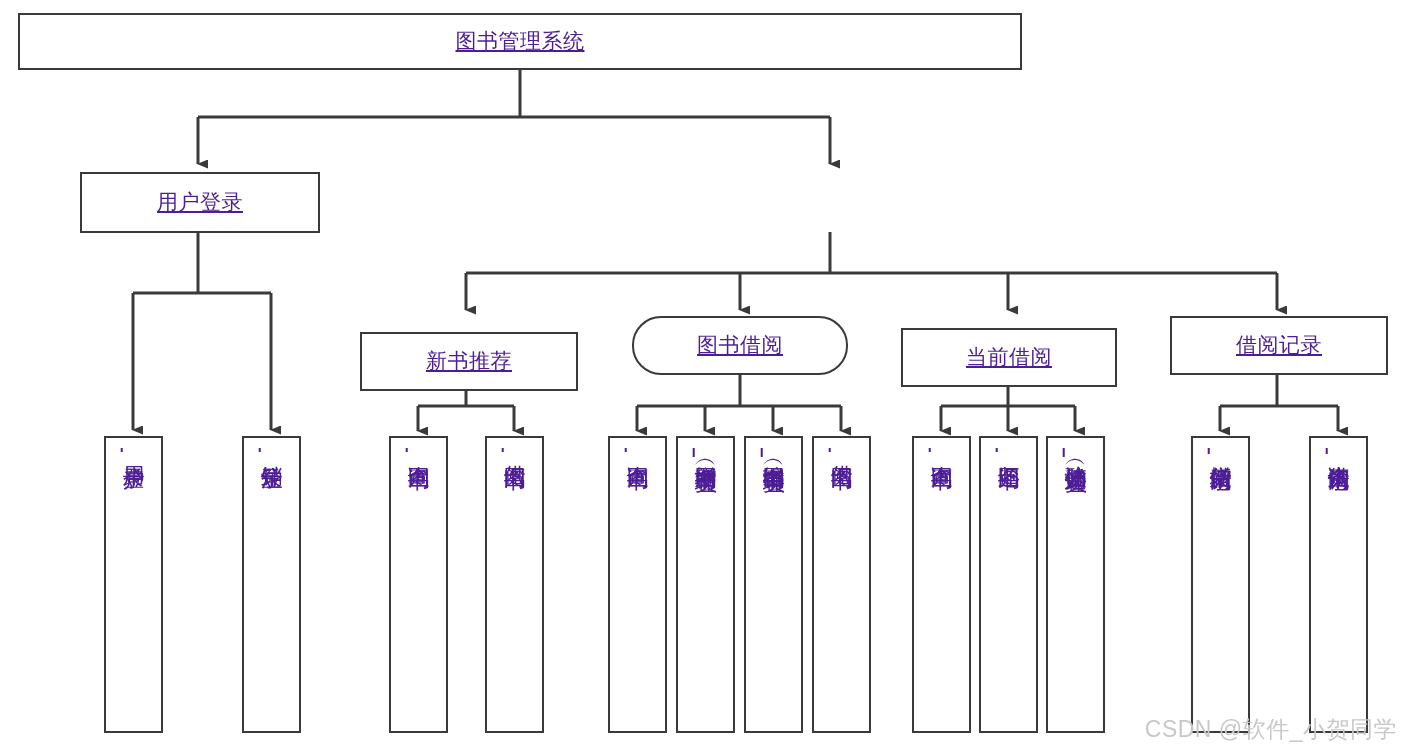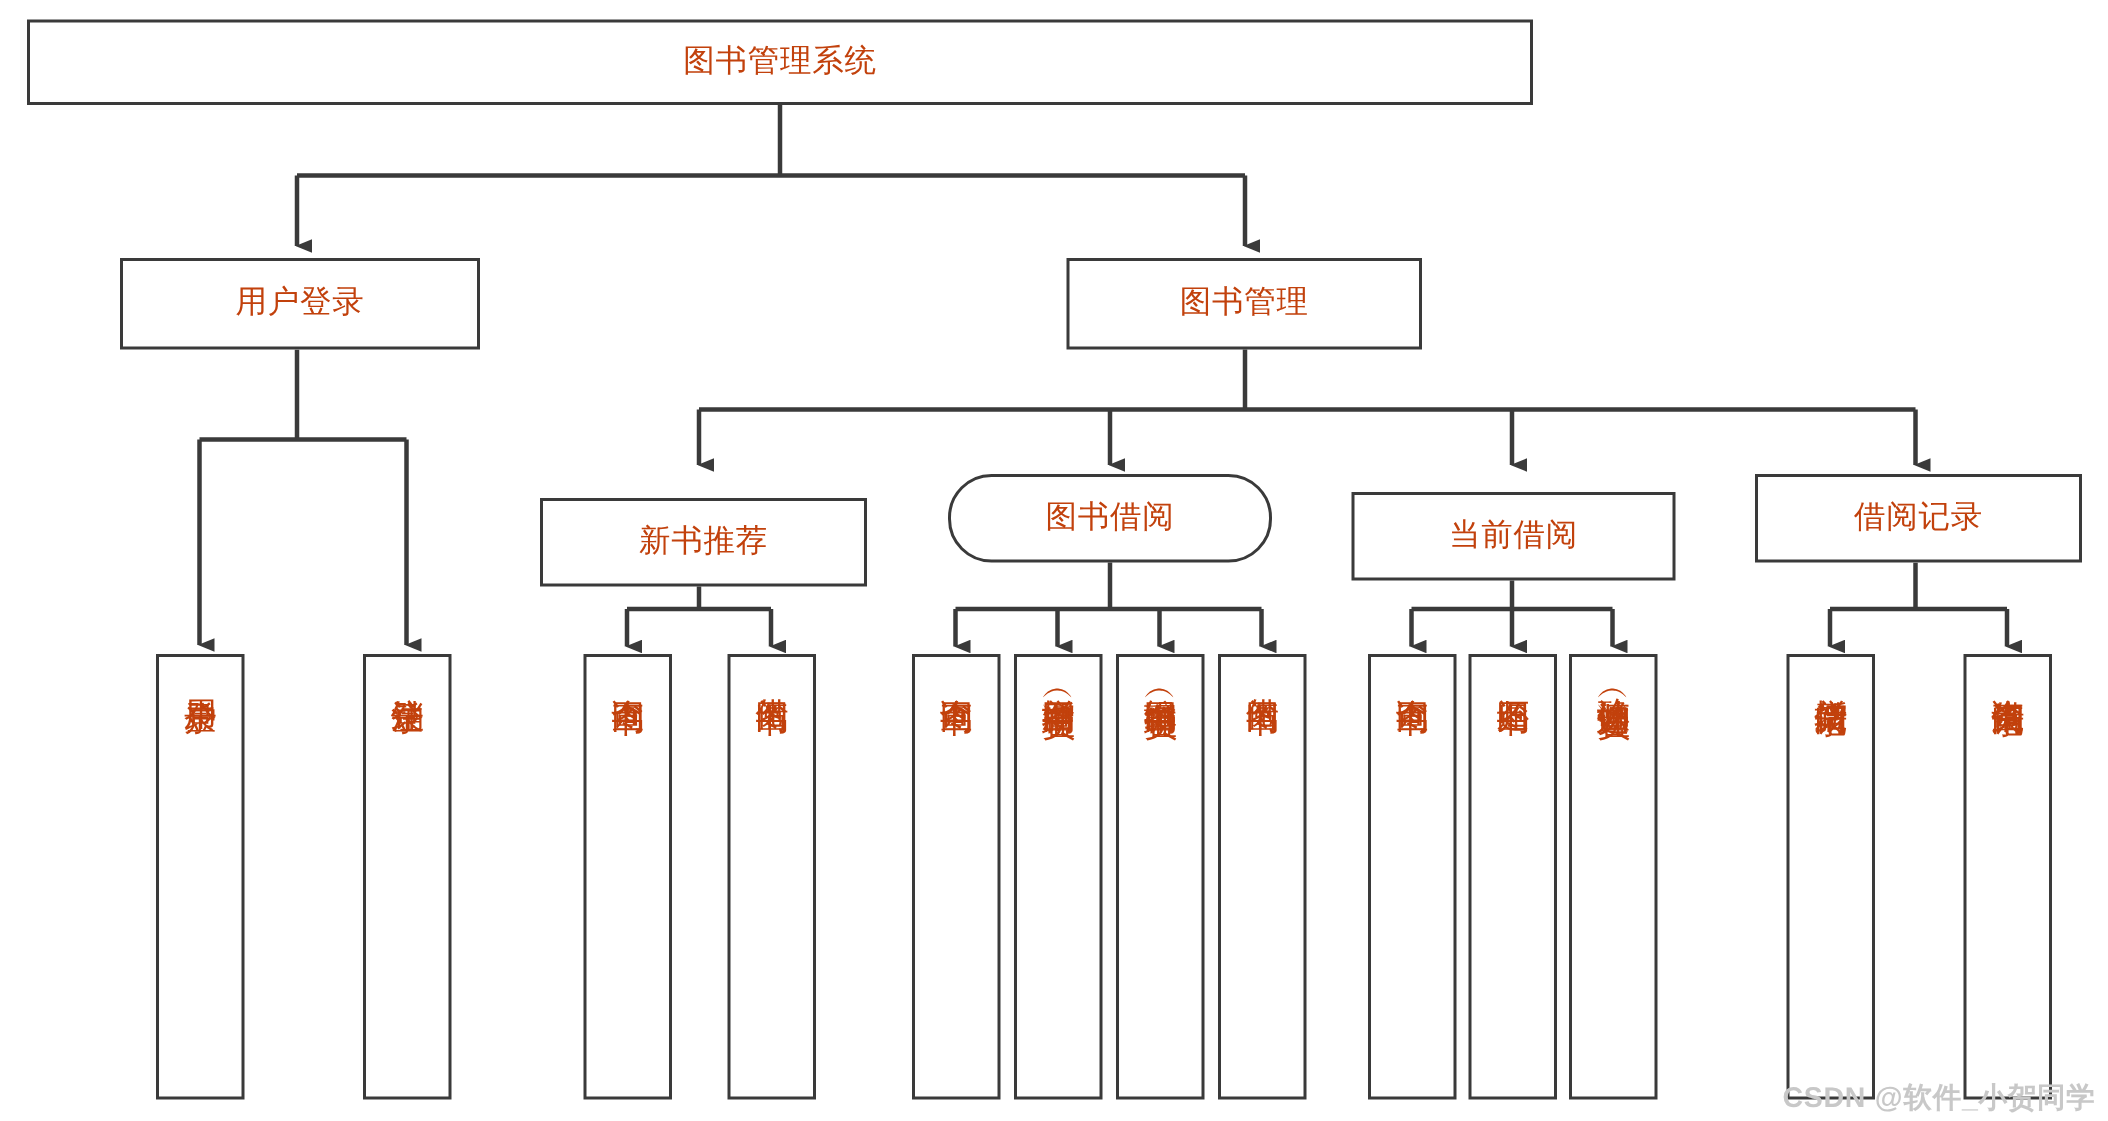--- a/index.html
+++ b/index.html
@@ -34,22 +34,23 @@
     display: flex;
     align-items: center;
     justify-content: center;
     color: #4a4a4a;
     z-index: 2;
   }
   .node-label {
     display: block;
     text-align: left;
     line-height: 1.18;
-    color: #c2410c;
+    color: #4c1d95;
     letter-spacing: 0.5px;
+    text-decoration: underline;
   }
   .node.horizontal .node-label {
     font-size: 21px;
     white-space: nowrap;
   }
   .node.vertical {
     align-items: flex-start;
     padding-top: 10px;
   }
   .node.vertical .node-label {
@@ -57,27 +58,26 @@
     text-orientation: upright;
     font-size: 22px;
     line-height: 1.02;
     letter-spacing: 1px;
     max-height: 100%;
   }
   #watermark {
     position: absolute;
     right: 8px;
     bottom: 2px;
-    font-size: 19px;
+    font-size: 23px;
     color: #c8c8c8;
     z-index: 5;
     white-space: nowrap;
     letter-spacing: 0.5px;
     pointer-events: none;
-    font-weight: bold;
   }
 </style>
 </head>
 <body>
 
 <div id="diagram-root">
 
   <svg id="edge-layer" viewBox="0 0 1405 747" width="1405" height="747" xmlns="http://www.w3.org/2000/svg">
     <defs>
       <marker id="arrow" markerWidth="9" markerHeight="11" refX="4.5" refY="10" orient="auto" markerUnits="userSpaceOnUse">
@@ -131,23 +131,20 @@
   </svg>
 
   <div class="node horizontal" style="left:18px; top:13px; width:1004px; height:57px;">
     <span class="node-label">图书管理系统</span>
   </div>
 
   <div class="node horizontal" style="left:80px; top:172px; width:240px; height:61px;">
     <span class="node-label">用户登录</span>
   </div>
 
-  <div class="node horizontal" style="left:711px; top:172px; width:237px; height:61px;">
-    <span class="node-label">图书管理</span>
-  </div>
 
   <div class="node horizontal" style="left:360px; top:316px; width:218px; height:59px;margin-top:16px;">
     <span class="node-label">新书推荐</span>
   </div>
 
   <div class="node horizontal" style="left:632px; top:316px; width:216px; height:59px;border-radius:29px;">
     <span class="node-label">图书借阅</span>
   </div>
 
   <div class="node horizontal" style="left:901px; top:328px; width:216px; height:59px;">

